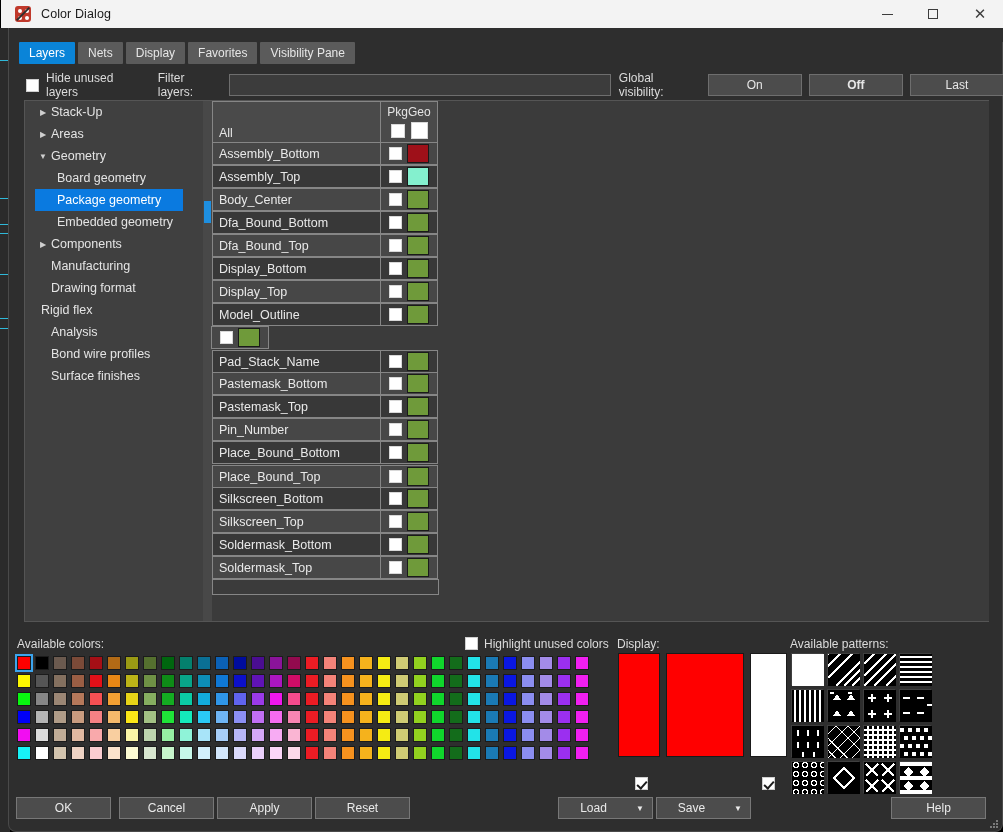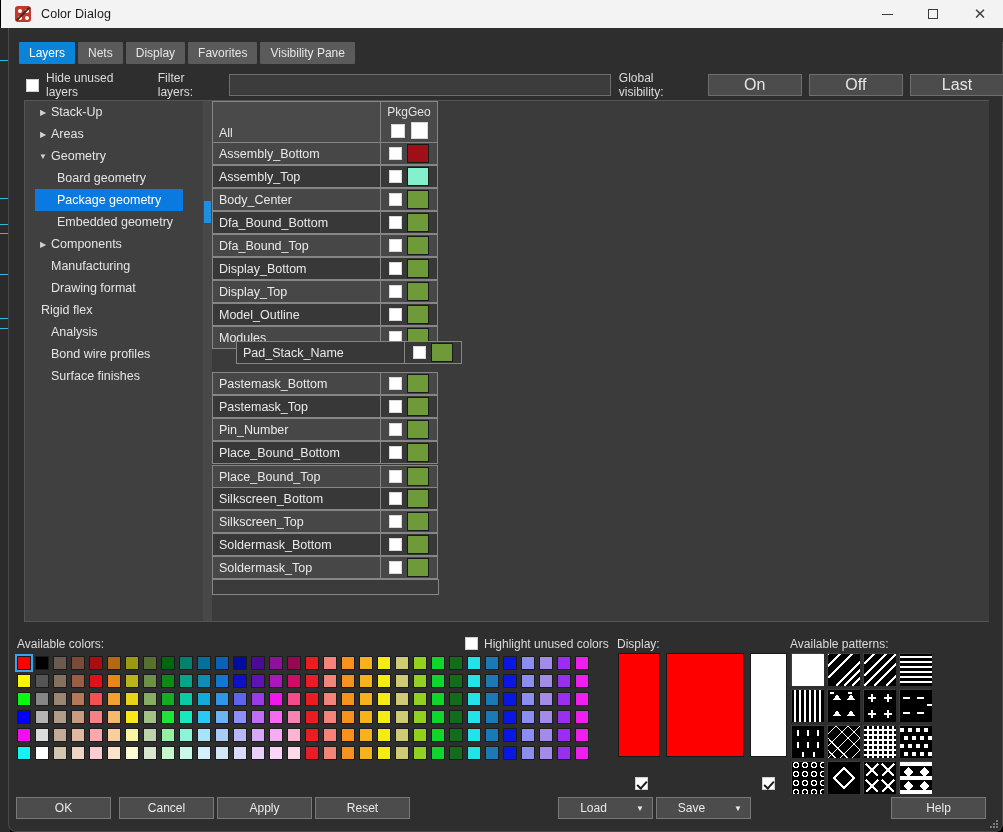--- a/index.html
+++ b/index.html
@@ -108,21 +108,21 @@
   }
   .lbl { color: #dcdcdc; font-size: 12px; }
   .filter-input {
     height: 22px; background: #3c3c3c;
     border: 1px solid #6e6e6e; color: #e0e0e0;
     font-size: 12px; padding: 0 5px; outline: none;
     font-family: "Liberation Sans", sans-serif;
   }
   .gbtn {
     height: 22px; background: #4c4c4c; border: 1px solid #6e6e6e;
-    color: #e6e6e6; font-size: 16px;
+    color: #e6e6e6; font-size: 12px;
     display: flex; align-items: center; justify-content: center;
   }
 
   
   .mainpanel {
     position: absolute; left: 15px; top: 100px;
     width: 965px; height: 522px;
     background: #3b3b3b; border: 1px solid #555;
   }
   .tree {
@@ -309,21 +309,21 @@
         </div>
     </div>
 
     <div class="filterrow">
       <span class="cb" style="margin-left:17px;"></span>
       <span class="lbl" style="margin-left:7px;">Hide unused layers</span>
       <span class="lbl" style="margin-left:10px;">Filter layers:</span>
       <input class="filter-input" style="margin-left: 7px; width: 385px;" value="">
       <span class="lbl" style="margin-left:8px;">Global visibility:</span>
       <span class="gbtn" style="margin-left:7px; width:95px;">On</span>
-      <span class="gbtn" style="margin-left:7px; width:95px;">Off</span>
+      <span class="gbtn" style="margin-left:7px; width:95px;font-weight:bold;">Off</span>
       <span class="gbtn" style="margin-left:7px; width:95px;">Last</span>
     </div>
 
     <div class="mainpanel">
 
       <div class="tree" id="tree">
           <div class="tnode" style="padding-left: 10px;">
             <span class="arrow">▶</span>
             <span>Stack-Up</span>
           </div>
@@ -440,27 +440,26 @@
               </div>
             </div>
             <div class="trow" style="top: 203px;">
               <div class="namecell rowB">Model_Outline</div>
               <div class="colcell rowB">
                 <span class="rcb"></span>
                 <span class="sw" style="background: rgb(111, 154, 58);"></span>
               </div>
             </div>
             <div class="trow" style="top: 226px;">
-              <div class="namecell rowA">Modules</div>
               <div class="colcell rowA">
                 <span class="rcb"></span>
                 <span class="sw" style="background: rgb(111, 154, 58);"></span>
               </div>
             </div>
-            <div class="trow" style="top: 241px; margin-left: 24px;">
+            <div class="trow" style="top: 250px;">
               <div class="namecell rowB">Pad_Stack_Name</div>
               <div class="colcell rowB">
                 <span class="rcb"></span>
                 <span class="sw" style="background: rgb(111, 154, 58);"></span>
               </div>
             </div>
             <div class="trow" style="top: 272px;">
               <div class="namecell rowA">Pastemask_Bottom</div>
               <div class="colcell rowA">
                 <span class="rcb"></span>

